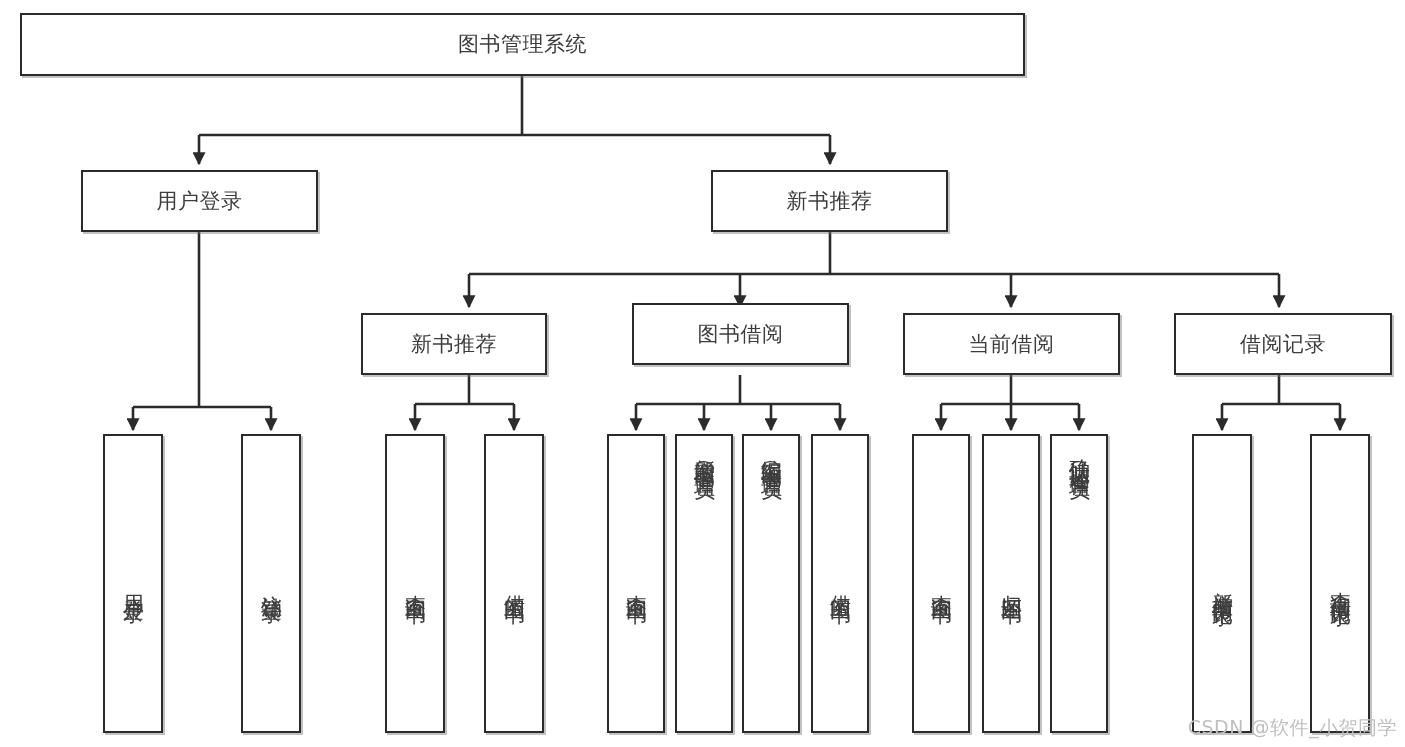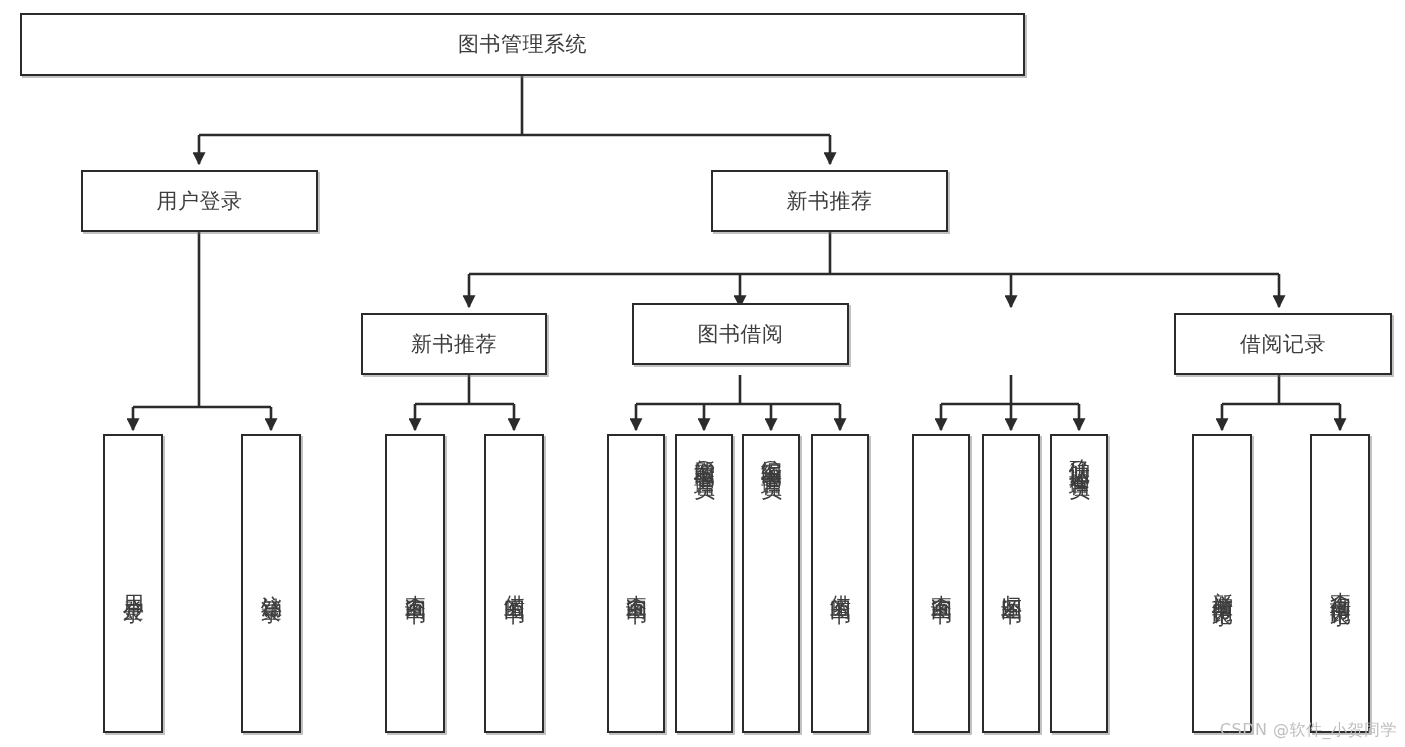--- a/index.html
+++ b/index.html
@@ -62,21 +62,21 @@
     margin-bottom: auto;
   }
   .node.vertical.center {
     align-items: center;
     padding-top: 0;
   }
   #watermark {
     position: absolute;
     right: 8px;
     bottom: 6px;
-    font-size: 16px;
+    font-size: 19px;
     color: #bfbfbf;
     letter-spacing: 0.5px;
     z-index: 5;
     white-space: nowrap;
     font-family: "DejaVu Sans", "Liberation Sans", sans-serif;
   }
 </style>
 </head>
 <body>
 
@@ -142,20 +142,23 @@
   <div class="node" style="left:711px; top:170px; width:237px; height:62px;">
     <span class="node-label">新书推荐</span>
   </div>
 
   <div class="node" style="left:361px; top:313px; width:186px; height:62px;">
     <span class="node-label">新书推荐</span>
   </div>
   <div class="node" style="left:632px; top:303px; width:217px; height:62px;">
     <span class="node-label">图书借阅</span>
   </div>
+  <div class="node" style="left:903px; top:313px; width:217px; height:62px;">
+    <span class="node-label">当前借阅</span>
+  </div>
   <div class="node" style="left:1174px; top:313px; width:218px; height:62px;">
     <span class="node-label">借阅记录</span>
   </div>
 
   <div class="node vertical center" style="left:103px; top:434px; width:60px; height:299px;">
     <span class="node-label">用户登录</span>
   </div>
   <div class="node vertical center" style="left:241px; top:434px; width:60px; height:299px;">
     <span class="node-label">注销登录</span>
   </div>

